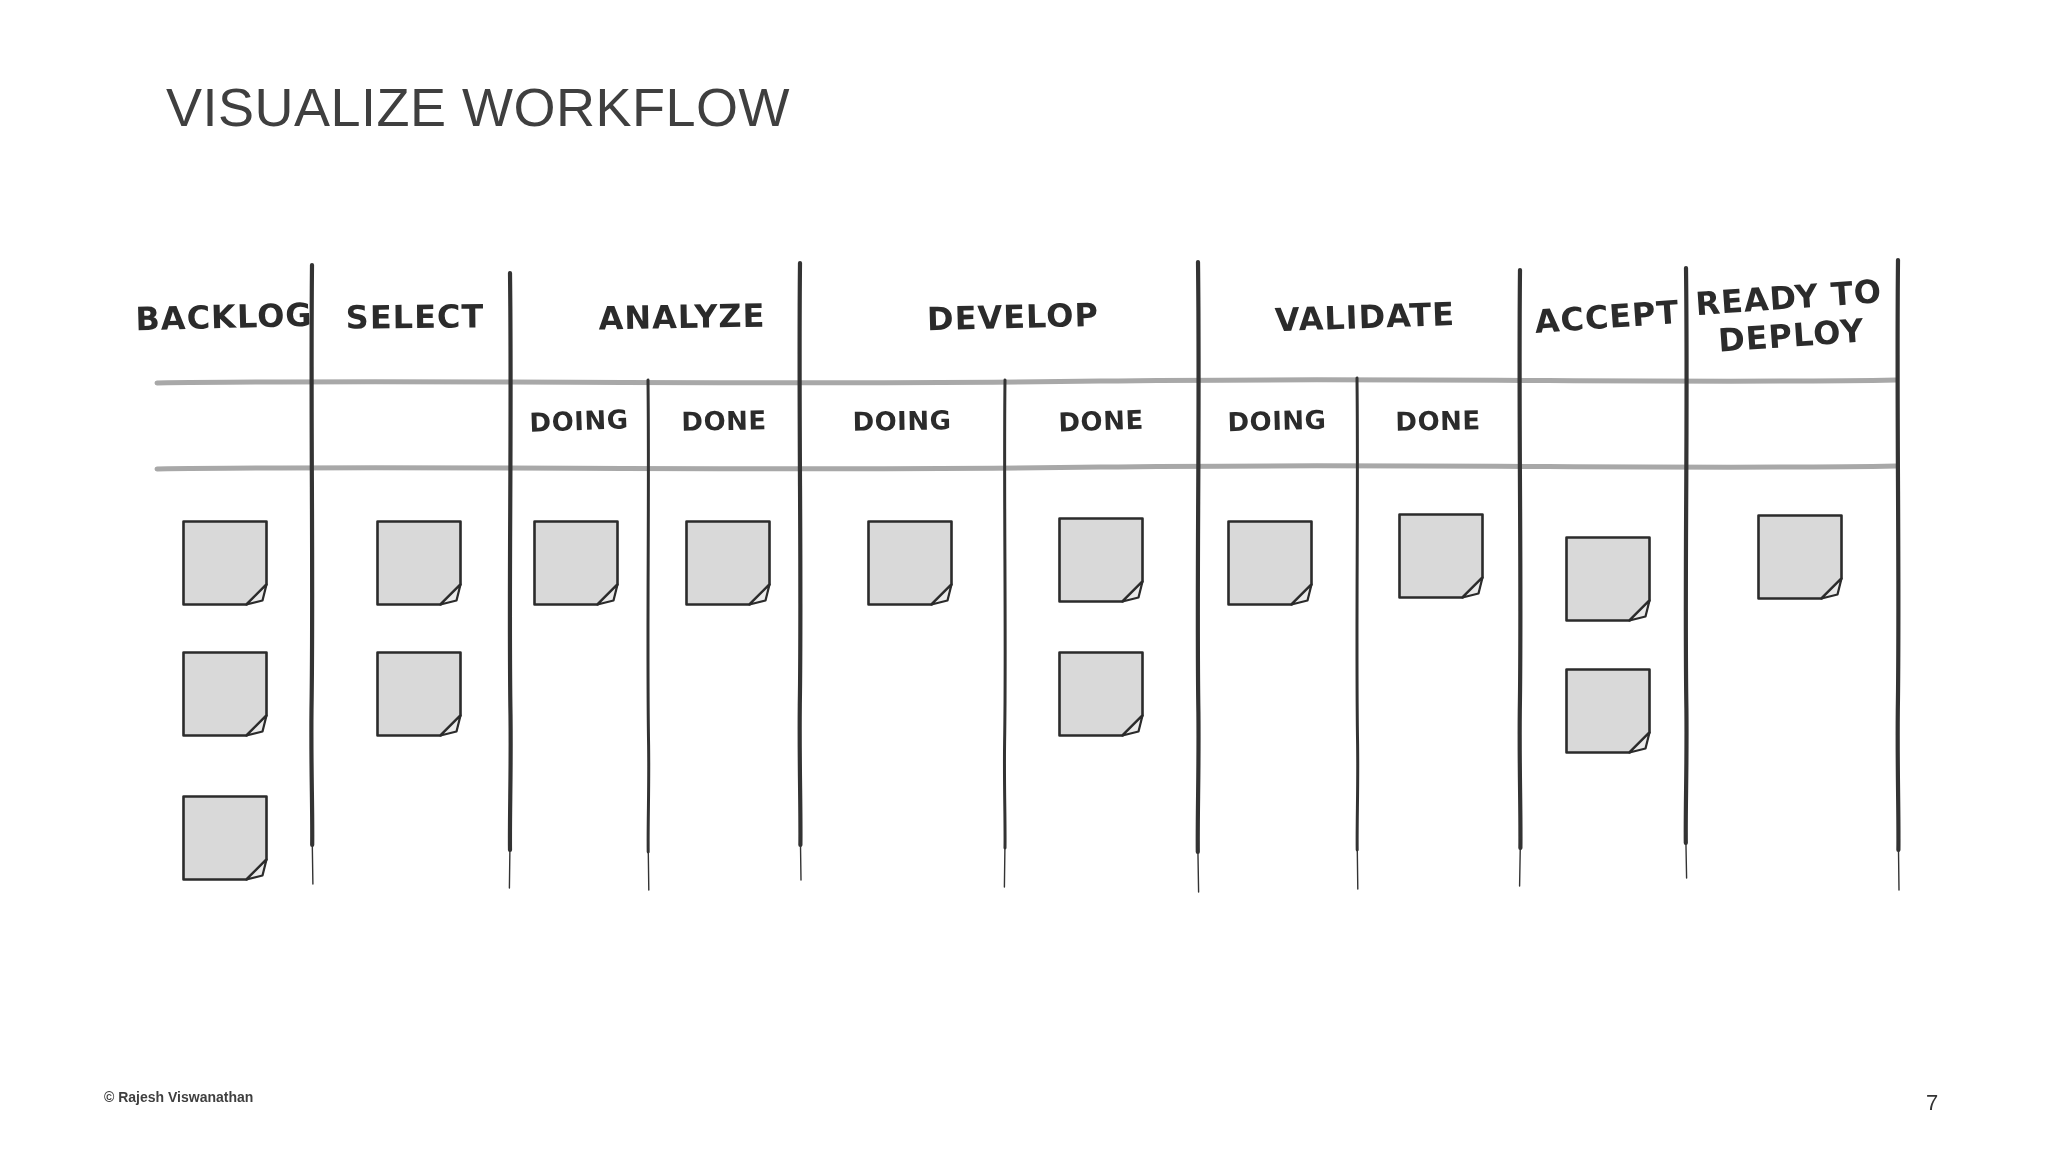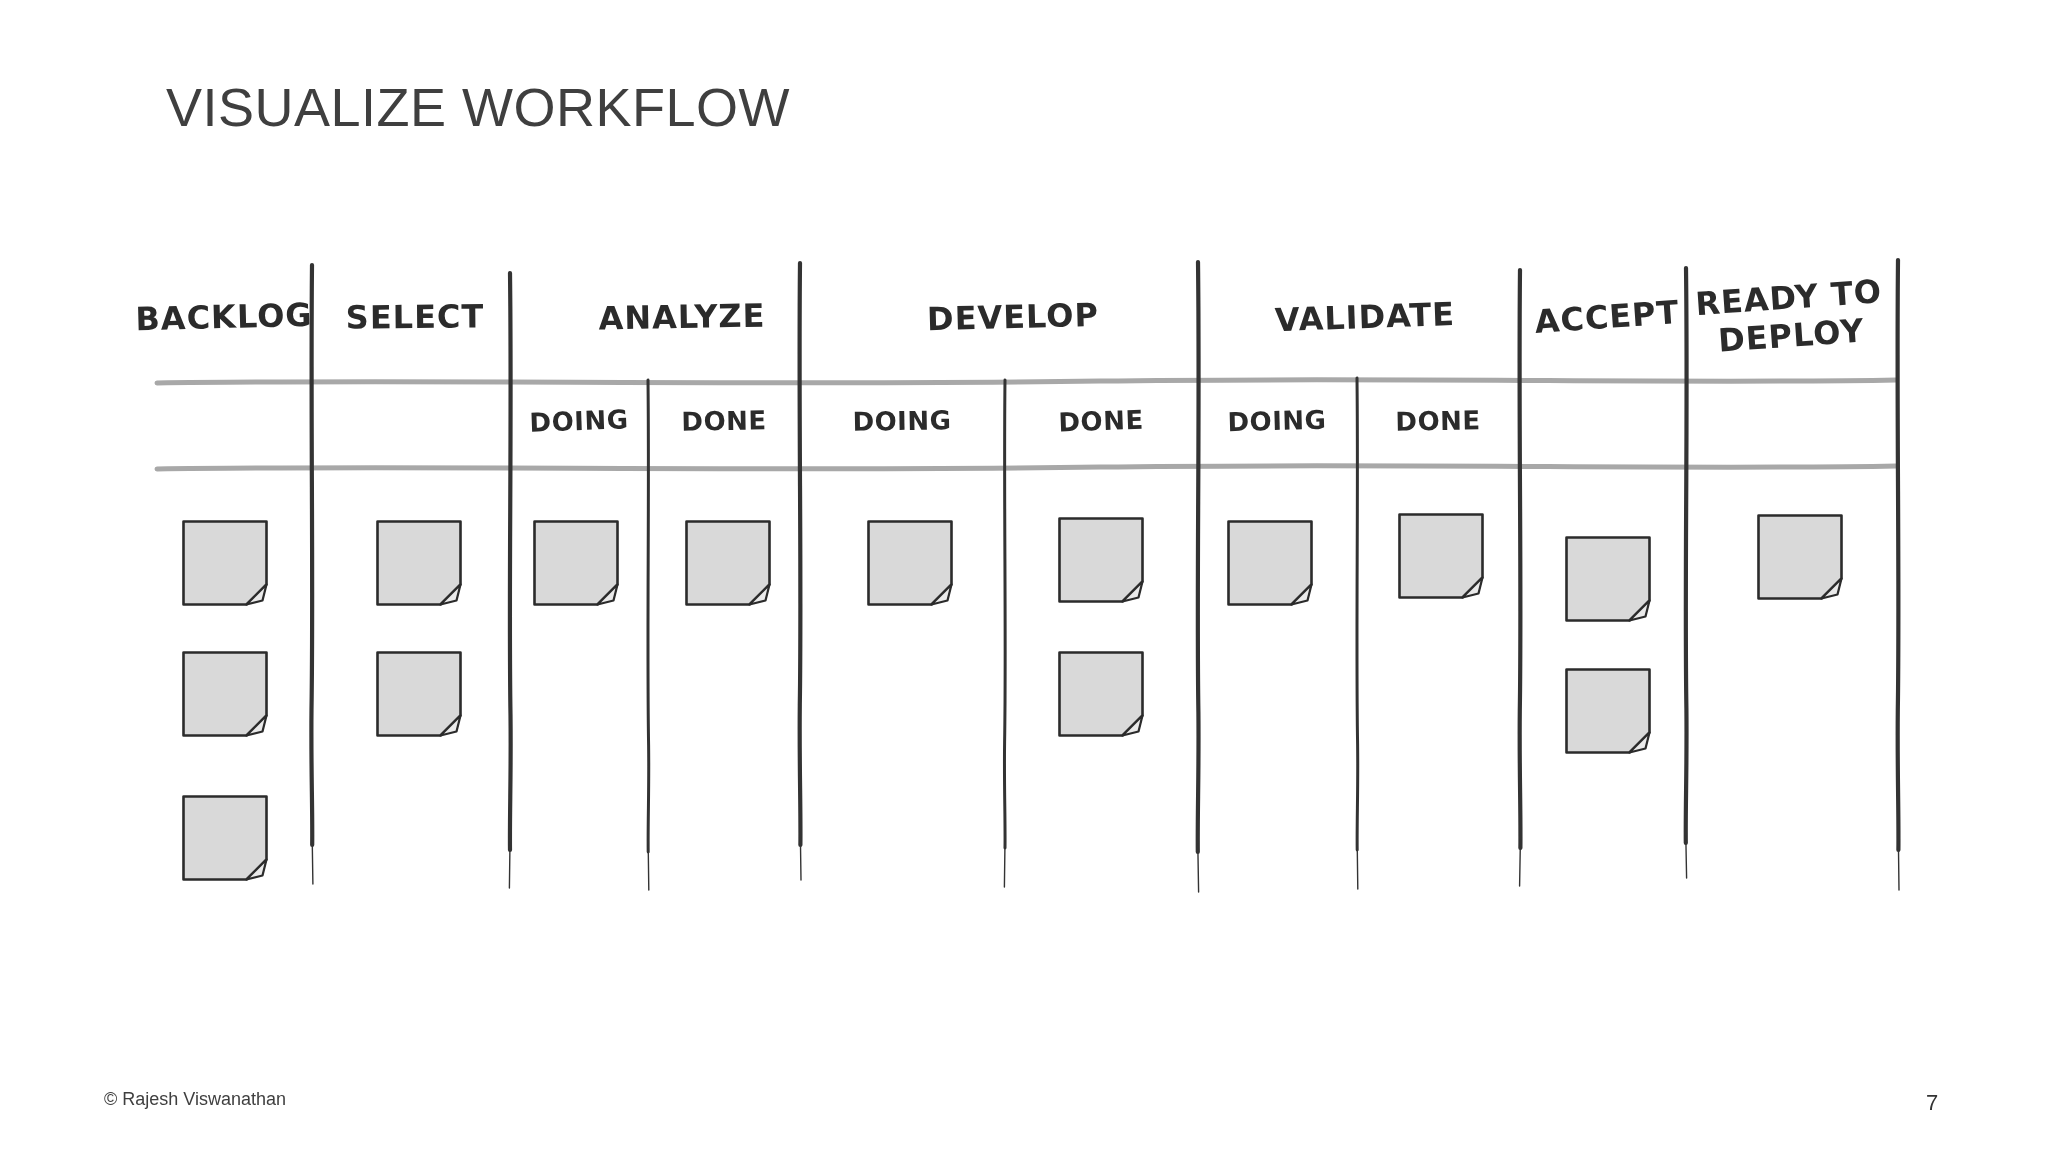--- a/index.html
+++ b/index.html
@@ -57,22 +57,22 @@
   .note-fold {
     fill: var(--note-fold, #eaeaea);
     stroke: var(--note-border, #2b2b2b);
     stroke-width: 2.2;
     stroke-linejoin: round;
   }
   .footer-left {
     position: absolute;
     left: 104px;
     top: 1089px;
-    font-size: 18px;
-    font-weight: normal;
+    font-size: 14px;
+    font-weight: bold;
     color: var(--title-color, #3f3f3f);
   }
   .footer-right {
     position: absolute;
     left: 1926px;
     top: 1090px;
     font-size: 22px;
     color: #333333;
   }
 </style>

